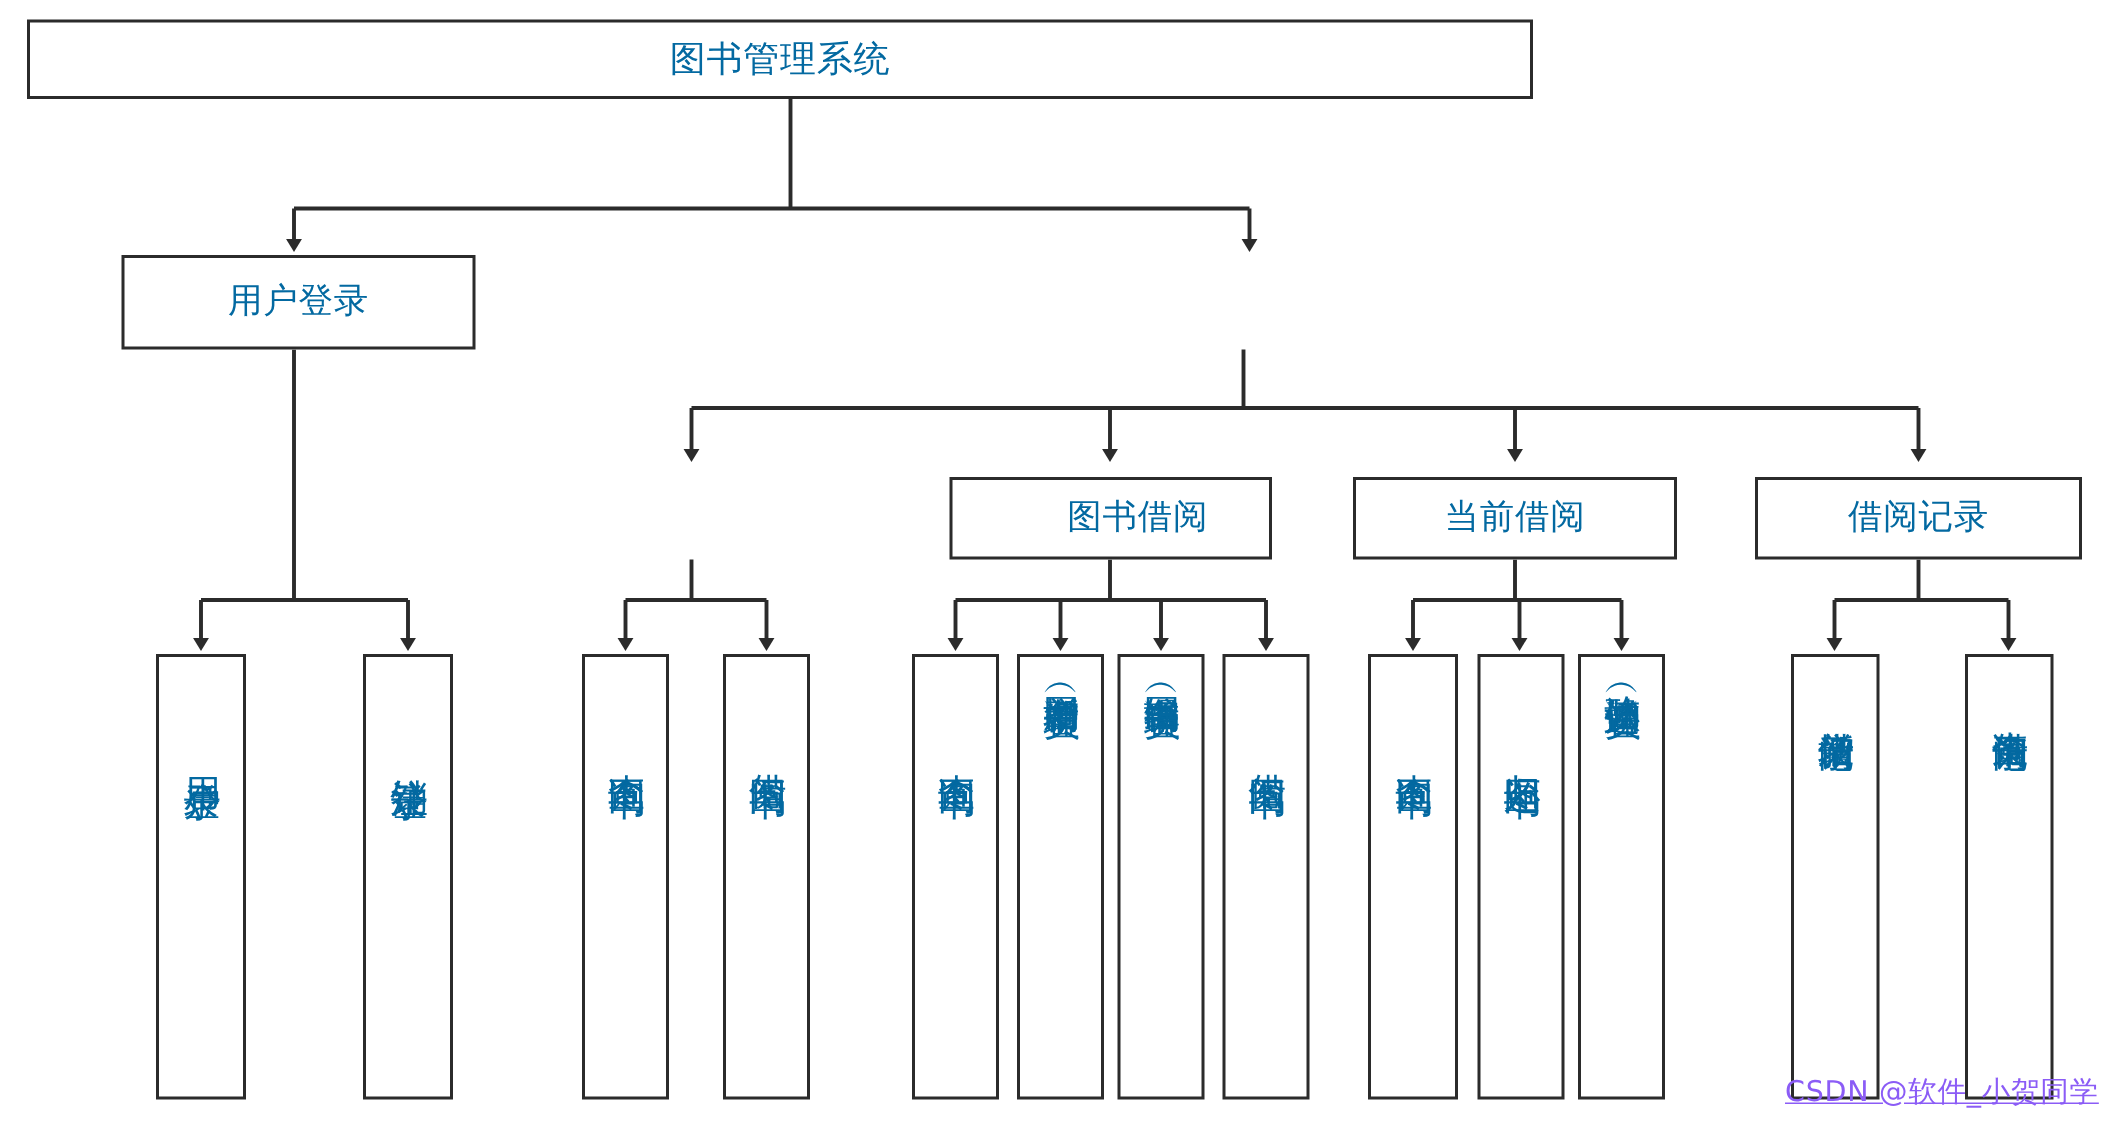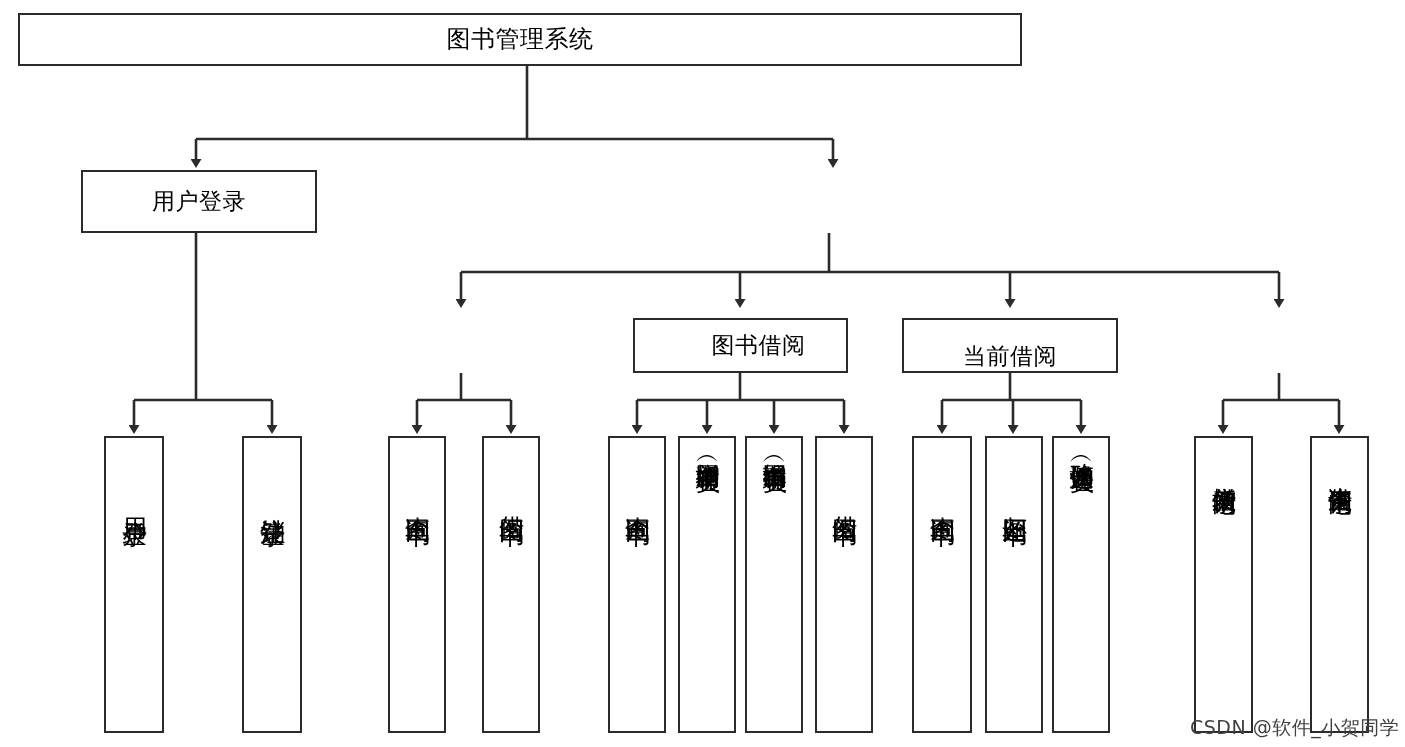--- a/index.html
+++ b/index.html
@@ -25,21 +25,21 @@
     height: 747px;
   }
   .node {
     position: absolute;
     box-sizing: border-box;
     border: 2.5px solid #2b2b2b;
     background: #ffffff;
     display: flex;
     align-items: center;
     justify-content: center;
-    color: #000000;
+    color: #0369a1;
   }
   .node-label {
     display: block;
     text-align: center;
     letter-spacing: 0.5px;
   }
   
   .node.h .node-label {
     font-size: 23px;
     line-height: 1.2;
@@ -63,24 +63,25 @@
     white-space: nowrap;
     height: auto;
   }
   .node.v.tall .node-label {
     font-size: 24px;
     letter-spacing: 1px;
   }
   .watermark {
     position: absolute;
     font-size: 19px;
-    color: #404040;
+    color: #8b5cf6;
     white-space: nowrap;
     letter-spacing: 0.5px;
     pointer-events: none;
+    text-decoration: underline;
   }
 </style>
 </head>
 <body>
 
 <div id="canvas">
 
   <svg id="wires" viewBox="0 0 1405 747" xmlns="http://www.w3.org/2000/svg">
     <defs>
       <marker id="arrow" markerWidth="9" markerHeight="11" refX="1" refY="5.5" orient="auto" markerUnits="userSpaceOnUse">
@@ -135,22 +136,25 @@
     <span class="node-label">图书管理系统</span>
   </div>
 
   <div class="node h" style="left:81px; top:170px; width:236px; height:63px;">
     <span class="node-label">用户登录</span>
   </div>
 
   <div class="node h" style="left:633px; top:318px; width:215px; height:55px;padding-left:36px;">
     <span class="node-label">图书借阅</span>
   </div>
-  <div class="node h" style="left:902px; top:318px; width:216px; height:55px;align-items:flex-end;">
+  <div class="node h" style="left:902px; top:318px; width:216px; height:55px;">
     <span class="node-label">当前借阅</span>
+  </div>
+  <div class="node h" style="left:1170px; top:318px; width:218px; height:55px;">
+    <span class="node-label">借阅记录</span>
   </div>
 
   <div class="node v" style="left:104px; top:436px; width:60px; height:297px; padding-top:60px;">
     <span class="node-label">用户登录</span>
   </div>
   <div class="node v" style="left:242px; top:436px; width:60px; height:297px; padding-top:60px;">
     <span class="node-label">注销登录</span>
   </div>
 
   <div class="node v" style="left:388px; top:436px; width:58px; height:297px; padding-top:58px;">

